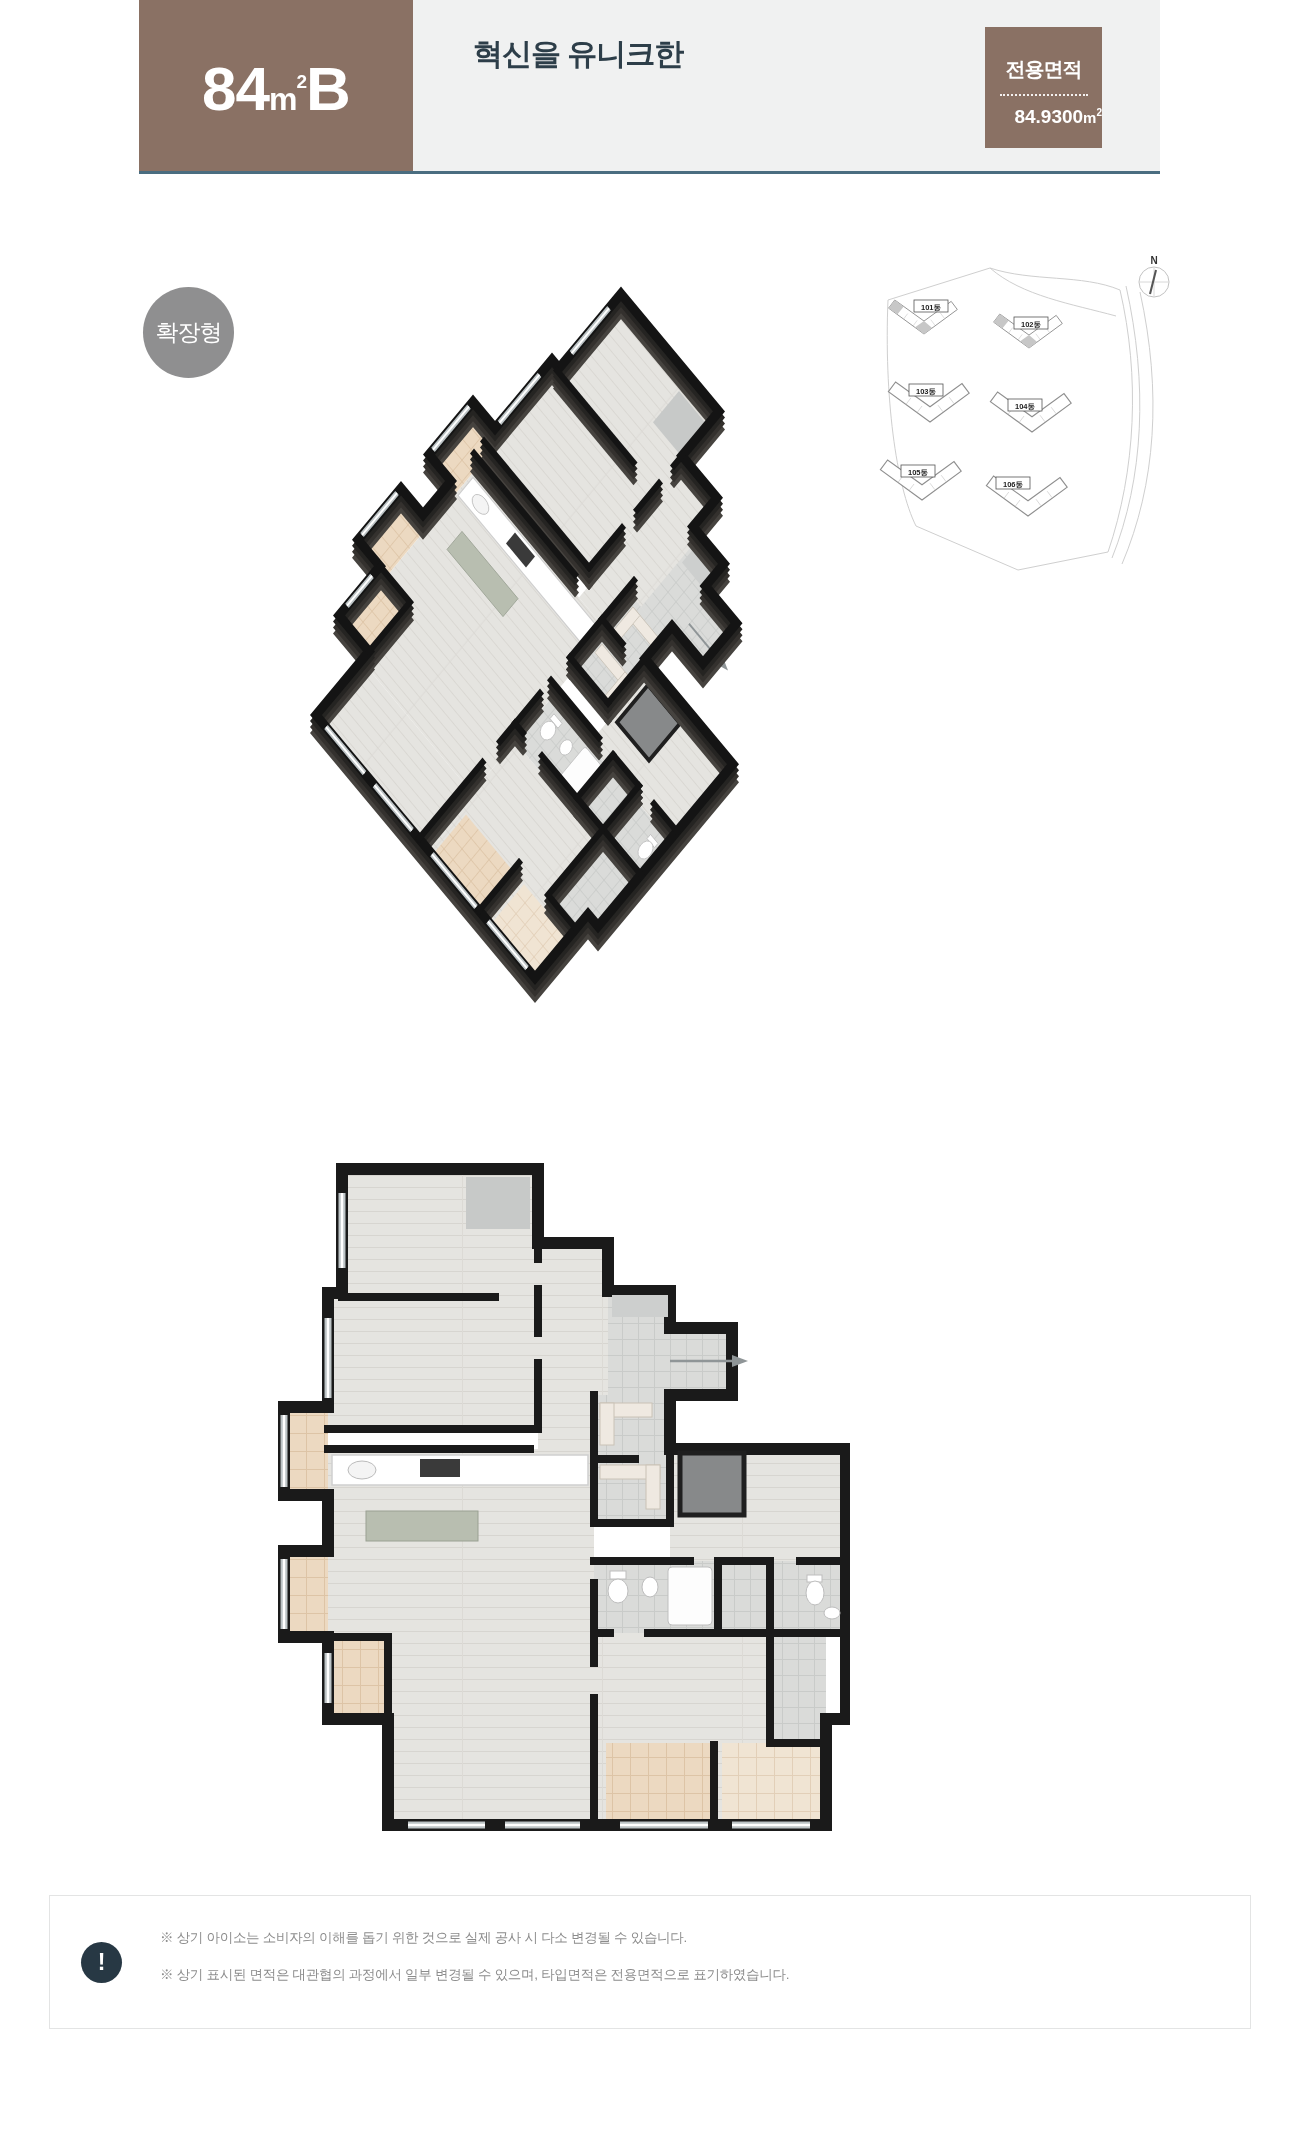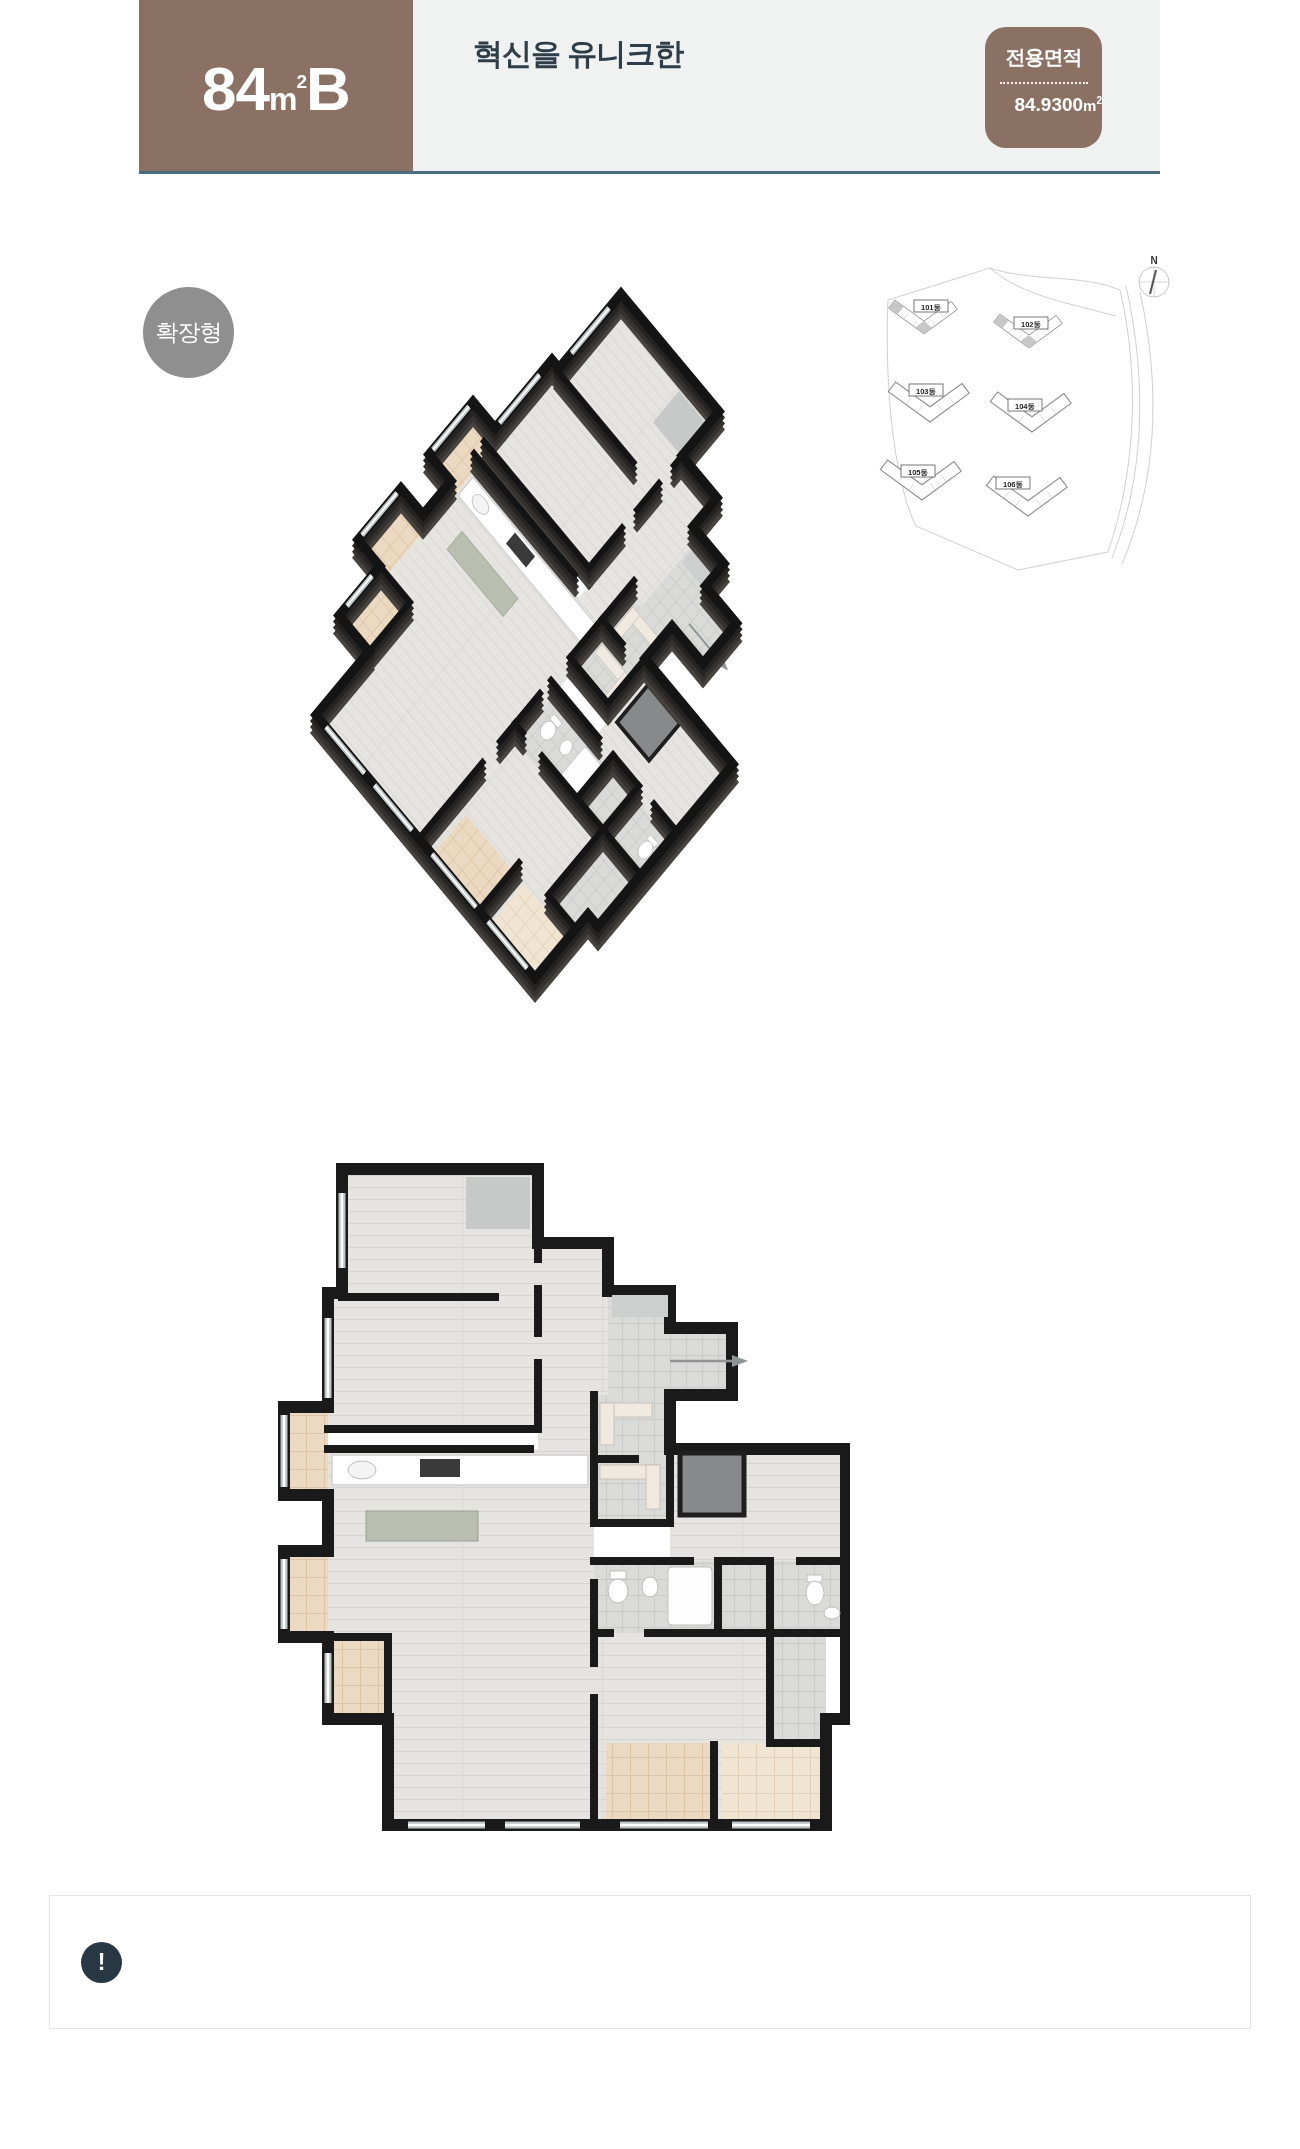--- a/index.html
+++ b/index.html
@@ -11,21 +11,21 @@
   .hd-brown { position:absolute; left:139px; top:0; width:274px; height:171px;
               background:#8a7164; display:flex; align-items:center; justify-content:center; }
   .unit-label { color:#fff; font-weight:bold; font-size:62px; letter-spacing:-1px; line-height:1; padding-top:6px; }
   .unit-label .m { font-size:32px; font-weight:bold; }
   .unit-label .sup { font-size:19px; vertical-align:super; font-weight:bold; }
   .hd-band { position:absolute; left:413px; top:0; width:747px; height:171px; background:#f0f1f1; }
   .hd-title { position:absolute; left:60px; top:34px; color:#2d3e49; font-weight:bold;
               font-size:30px; line-height:40px; letter-spacing:-1px; }
   .hd-underline { position:absolute; left:139px; top:171px; width:1021px; height:3px; background:#4a6d80; }
   .area-box { position:absolute; left:572px; top:27px; width:117px; height:121px; background:#8a7164;
-              color:#fff; text-align:center; padding-top:17px;border-radius:21px; }
+              color:#fff; text-align:center; padding-top:29px; }
   .area-box .lbl { font-size:20px; font-weight:bold; letter-spacing:-1px; }
   .area-box .dots { width:88px; margin:11px auto 10px; border-top:2px dotted rgba(255,255,255,.9); }
   .area-box .val { font-size:19px; font-weight:bold;text-align:right; }
   .area-box .val .m { font-size:15px; } .area-box .val .sup { font-size:10px; vertical-align:super; }
 
   
   .badge { position:absolute; left:143px; top:287px; width:91px; height:91px; border-radius:50%;
            background:#8f8f90; color:#fff; font-size:23px; font-weight:normal; letter-spacing:-1px;
            display:flex; align-items:center; justify-content:center; }
 
@@ -286,15 +286,19 @@
   </div>
 
   <div class="plan-wrap">
     <svg width="580" height="676" viewBox="0 0 580 676">
       <use href="#plan2d"></use>
     </svg>
   </div>
 
   <div class="note-box">
     <div class="note-ico">!</div>
+    <div class="note-txt">
+      <p>※ 상기 아이소는 소비자의 이해를 돕기 위한 것으로 실제 공사 시 다소 변경될 수 있습니다.</p>
+      <p>※ 상기 표시된 면적은 대관협의 과정에서 일부 변경될 수 있으며, 타입면적은 전용면적으로 표기하였습니다.</p>
+    </div>
   </div>
 
 </div>
 
 </body></html>

